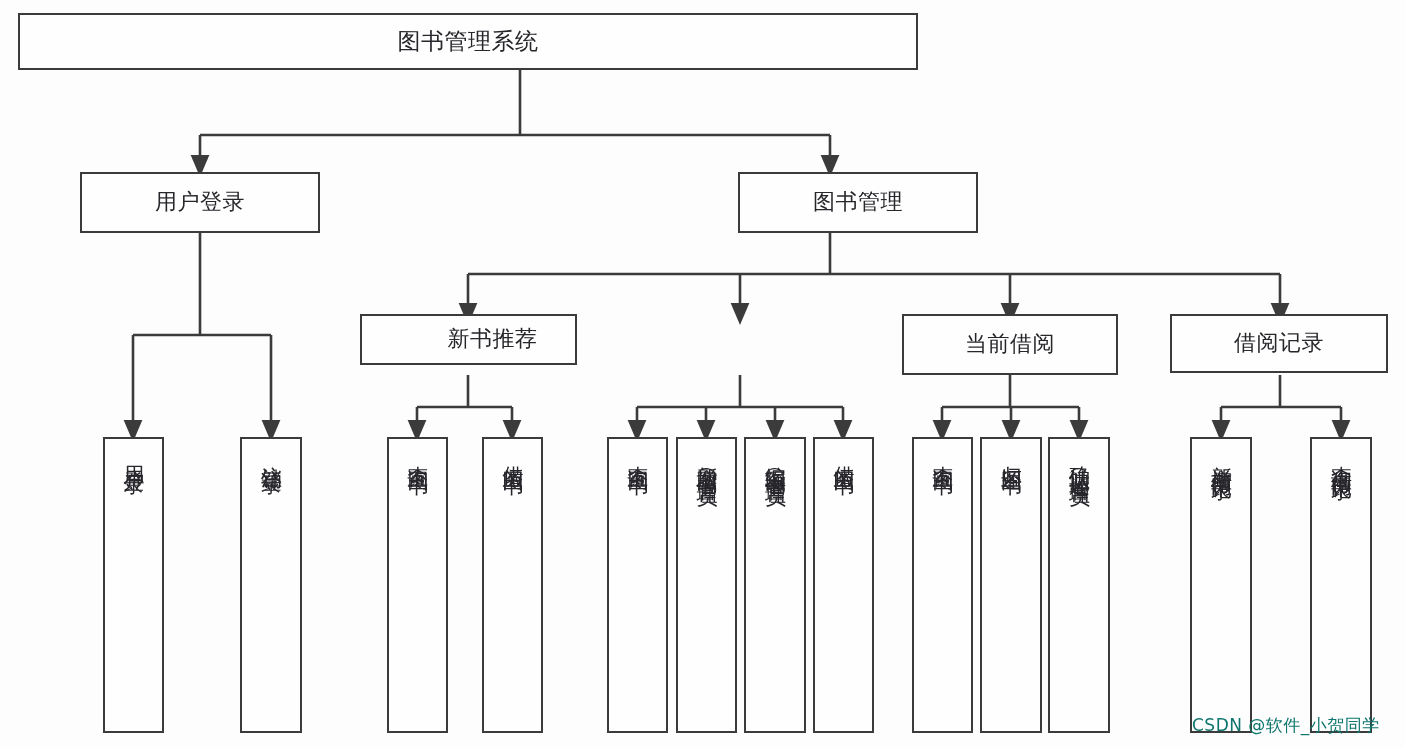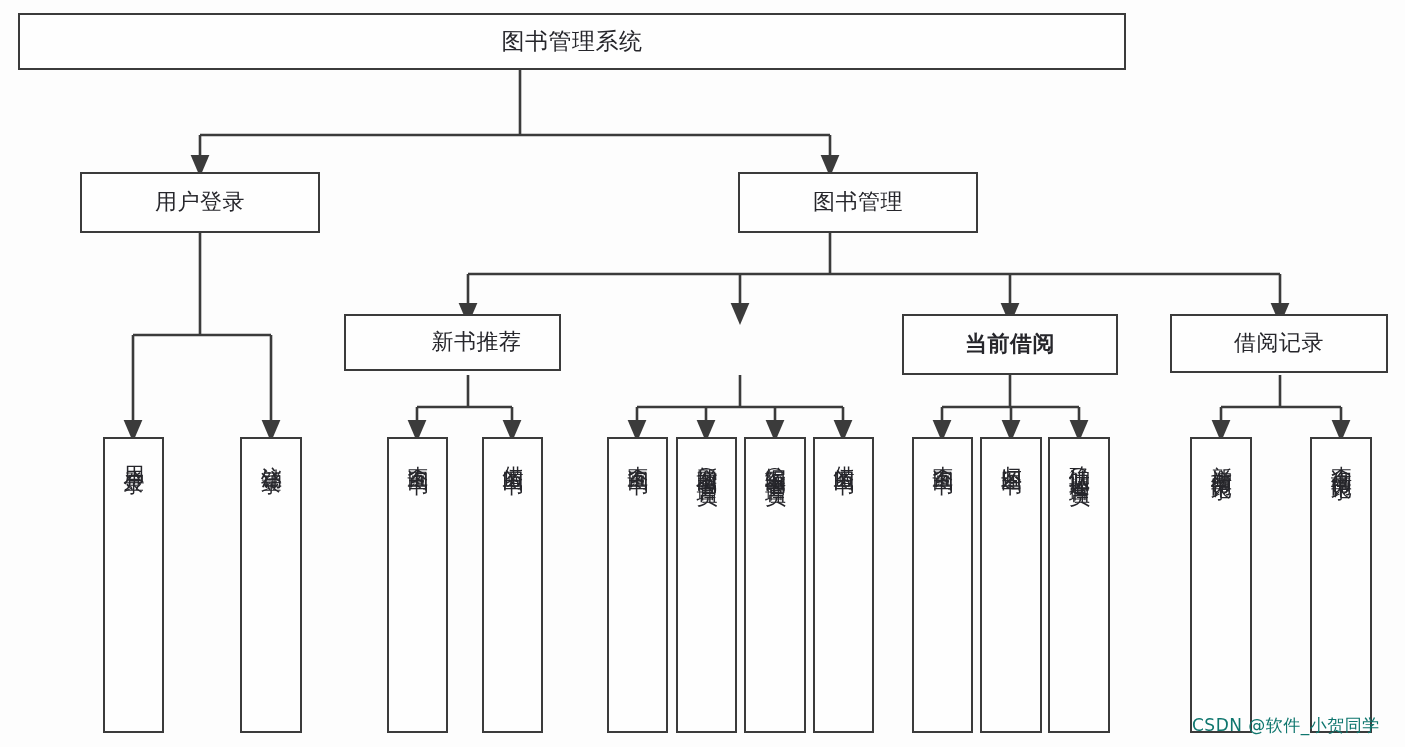--- a/index.html
+++ b/index.html
@@ -121,35 +121,35 @@
       <path d="M1011,407 L1011,431" marker-end="url(#arrow)"></path>
       <path d="M1079,407 L1079,431" marker-end="url(#arrow)"></path>
 
       <path d="M1280,375 L1280,407"></path>
       <path d="M1221,407 L1341,407"></path>
       <path d="M1221,407 L1221,431" marker-end="url(#arrow)"></path>
       <path d="M1341,407 L1341,431" marker-end="url(#arrow)"></path>
     </g>
   </svg>
 
-  <div class="node root horiz" style="left:18px; top:13px; width:1108px; height:57px;">
+  <div class="node root horiz" style="left:18px; top:13px; width:900px; height:57px;">
     <span class="label">图书管理系统</span>
   </div>
 
   <div class="node horiz" style="left:80px; top:172px; width:240px; height:61px;">
     <span class="label">用户登录</span>
   </div>
   <div class="node horiz" style="left:738px; top:172px; width:240px; height:61px;">
     <span class="label">图书管理</span>
   </div>
 
-  <div class="node horiz" style="left:344px; top:314px; width:217px; height:57px;padding-left:48px;">
+  <div class="node horiz" style="left:360px; top:314px; width:217px; height:51px;padding-left:48px;">
     <span class="label">新书推荐</span>
   </div>
-  <div class="node horiz" style="left:902px; top:314px; width:216px; height:61px;font-weight:bold;">
+  <div class="node horiz" style="left:902px; top:314px; width:216px; height:61px;">
     <span class="label">当前借阅</span>
   </div>
   <div class="node horiz" style="left:1170px; top:314px; width:218px; height:59px;">
     <span class="label">借阅记录</span>
   </div>
 
   <div class="node vert" style="left:103px; top:437px; width:61px; height:296px;">
     <span class="label">用户登录</span>
   </div>
   <div class="node vert" style="left:240px; top:437px; width:62px; height:296px;">

